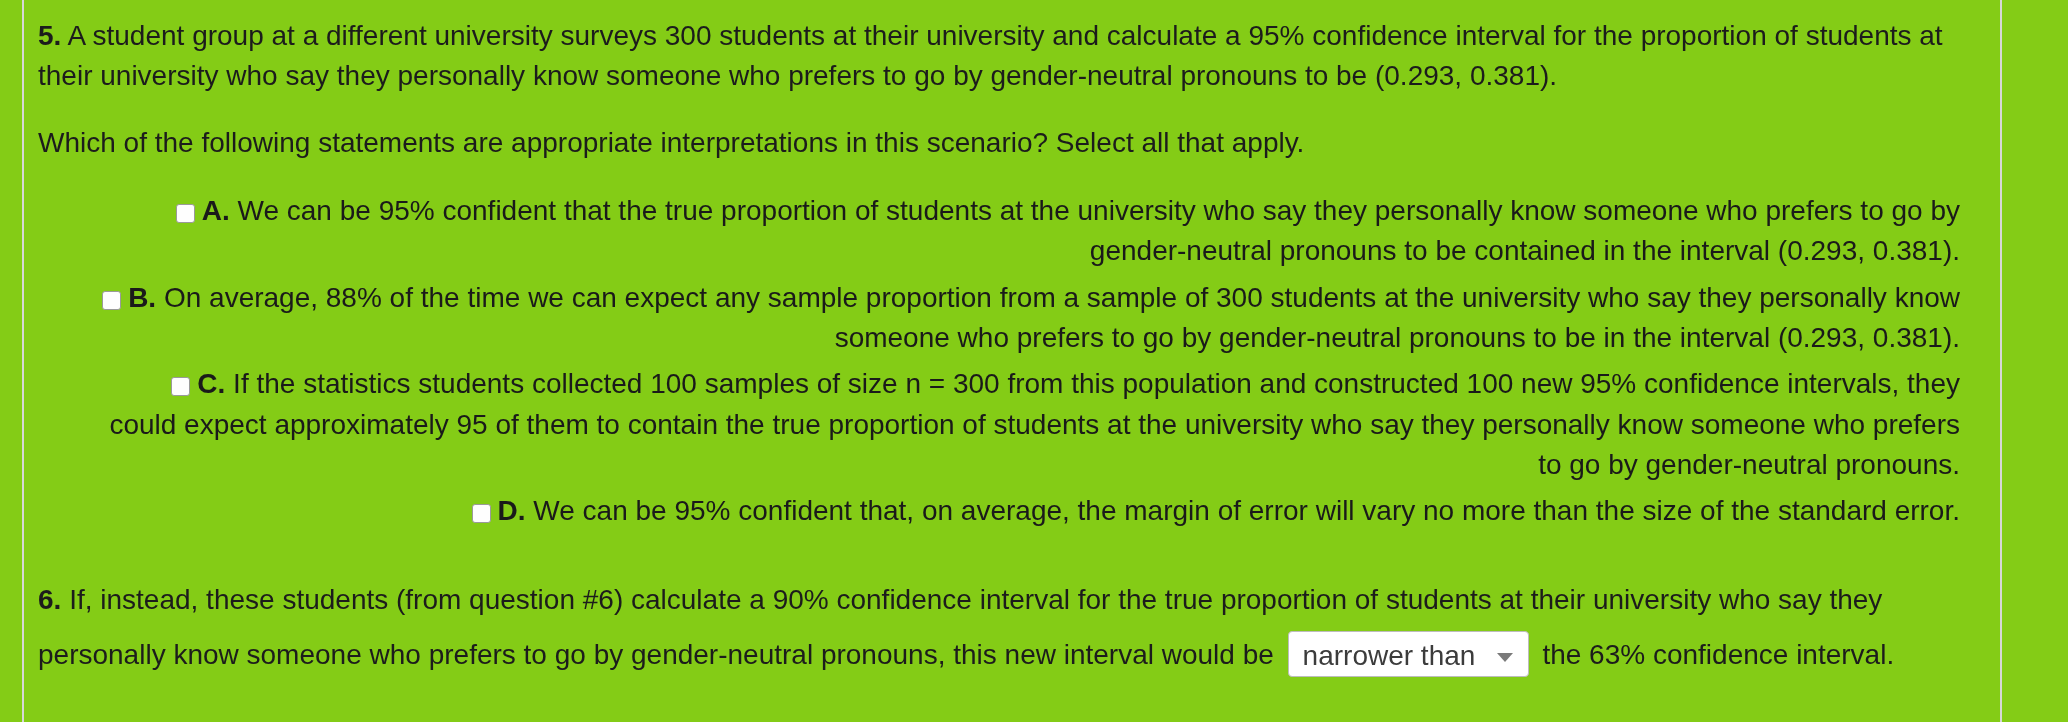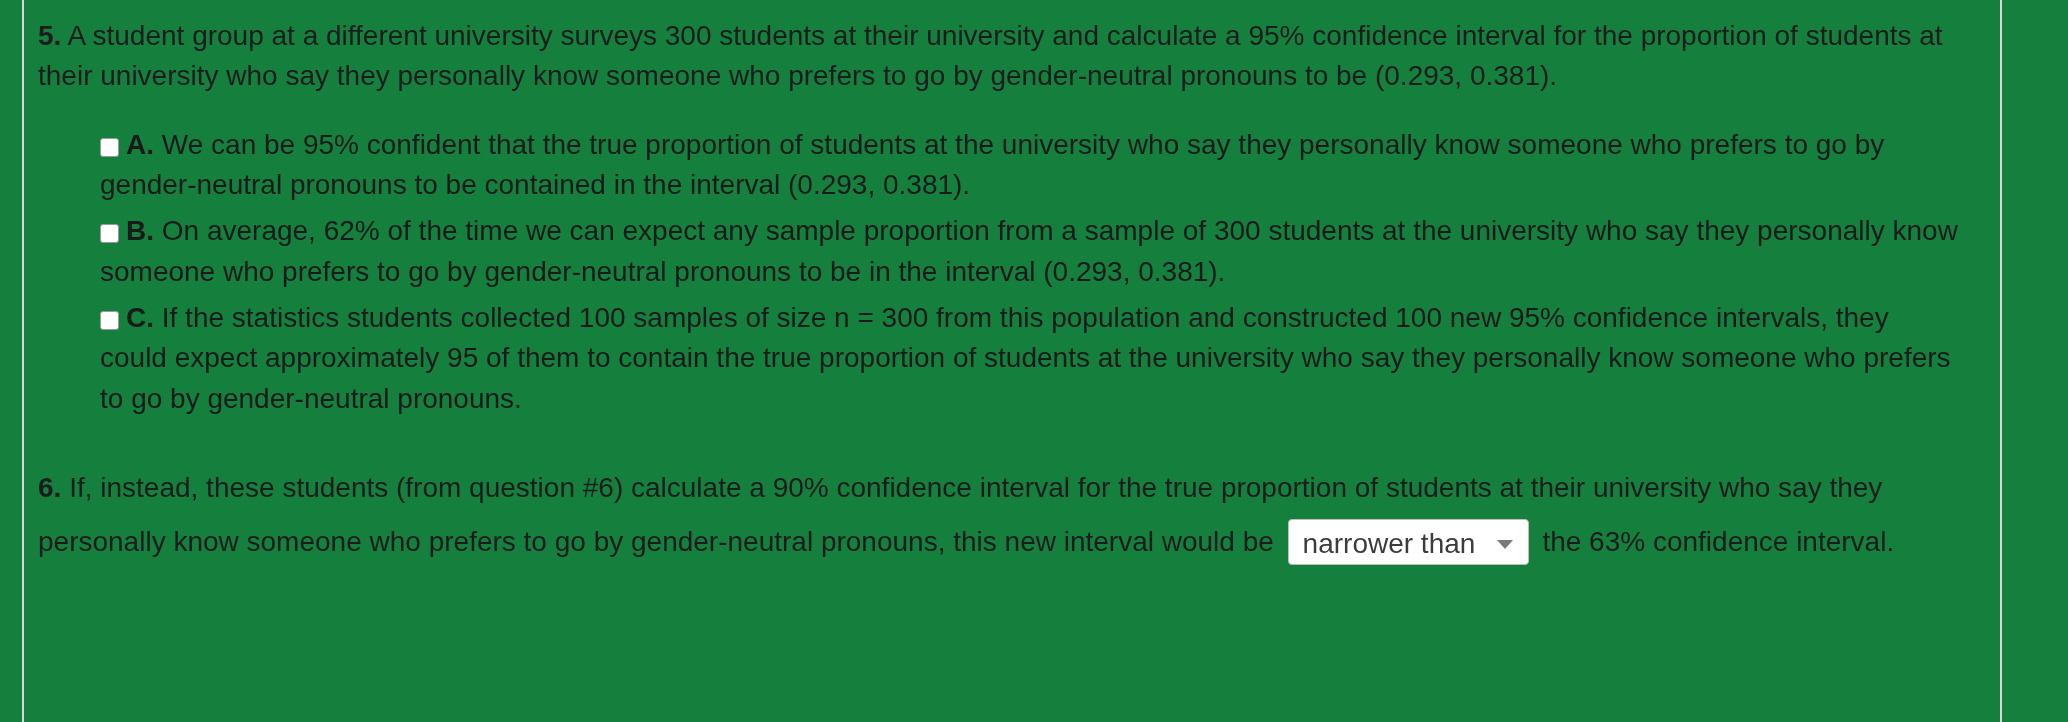--- a/index.html
+++ b/index.html
@@ -9,21 +9,21 @@
   }
   body {
     font-family: "Liberation Sans", sans-serif;
     color: #1a1a1a;
     -webkit-font-smoothing: antialiased;
   }
   .page {
     position: relative;
     width: 2068px;
     height: 722px;
-    background: #15803d;
+    background: #84cc16;
     box-sizing: border-box;
     overflow: hidden;
   }
   
   .rule-left {
     position: absolute;
     left: 22px;
     top: 0;
     width: 2px;
     height: 722px;
@@ -55,20 +55,21 @@
     margin-top: 16px;
     max-width: 1920px;
   }
   .q5-prompt {
     margin-top: 26px;
   }
   .options {
     margin-top: 28px;
     margin-left: 62px;
     max-width: 1860px;
+    text-align: right;
   }
   .option {
     position: relative;
     padding-left: 0;
     margin-bottom: 6px;
   }
   .option-line {
     font-size: 28px;
     line-height: 1.44;
   }
@@ -137,44 +138,53 @@
   <div class="rule-left"></div>
   <div class="rule-right"></div>
 
   <div class="content">
 
     <div class="qblock q5-stem">
       <span class="qnum">5.</span>
       <span>A student group at a different university surveys 300 students at their university and calculate a 95% confidence interval for the proportion of students at their university who say they personally know someone who prefers to go by gender-neutral pronouns to be (0.293, 0.381).</span>
     </div>
 
+    <div class="qblock q5-prompt">
+      <span>Which of the following statements are appropriate interpretations in this scenario? Select all that apply.</span>
+    </div>
 
     <div class="options">
 
       <div class="option">
         <div class="option-line">
           <span class="checkbox"></span><span class="opt-letter">A.</span>
           <span>We can be 95% confident that the true proportion of students at the university who say they personally know someone who prefers to go by gender-neutral pronouns to be contained in the interval (0.293, 0.381).</span>
         </div>
       </div>
 
       <div class="option">
         <div class="option-line">
           <span class="checkbox"></span><span class="opt-letter">B.</span>
-          <span>On average, 62% of the time we can expect any sample proportion from a sample of 300 students at the university who say they personally know someone who prefers to go by gender-neutral pronouns to be in the interval (0.293, 0.381).</span>
+          <span>On average, 88% of the time we can expect any sample proportion from a sample of 300 students at the university who say they personally know someone who prefers to go by gender-neutral pronouns to be in the interval (0.293, 0.381).</span>
         </div>
       </div>
 
       <div class="option">
         <div class="option-line">
           <span class="checkbox"></span><span class="opt-letter">C.</span>
           <span>If the statistics students collected 100 samples of size n = 300 from this population and constructed 100 new 95% confidence intervals, they could expect approximately 95 of them to contain the true proportion of students at the university who say they personally know someone who prefers to go by gender-neutral pronouns.</span>
         </div>
       </div>
 
+      <div class="option">
+        <div class="option-line">
+          <span class="checkbox"></span><span class="opt-letter">D.</span>
+          <span>We can be 95% confident that, on average, the margin of error will vary no more than the size of the standard error.</span>
+        </div>
+      </div>
 
     </div>
 
     <div class="qblock q6">
       <span class="qnum">6.</span>
       <span>If, instead, these students (from question #6) calculate a 90% confidence interval for the true proportion of students at their university who say they personally know someone who prefers to go by gender-neutral pronouns, this new interval would be</span>
       <span class="select-wrap">
         <select class="dropdown">
           <option>narrower than</option>
         </select>

